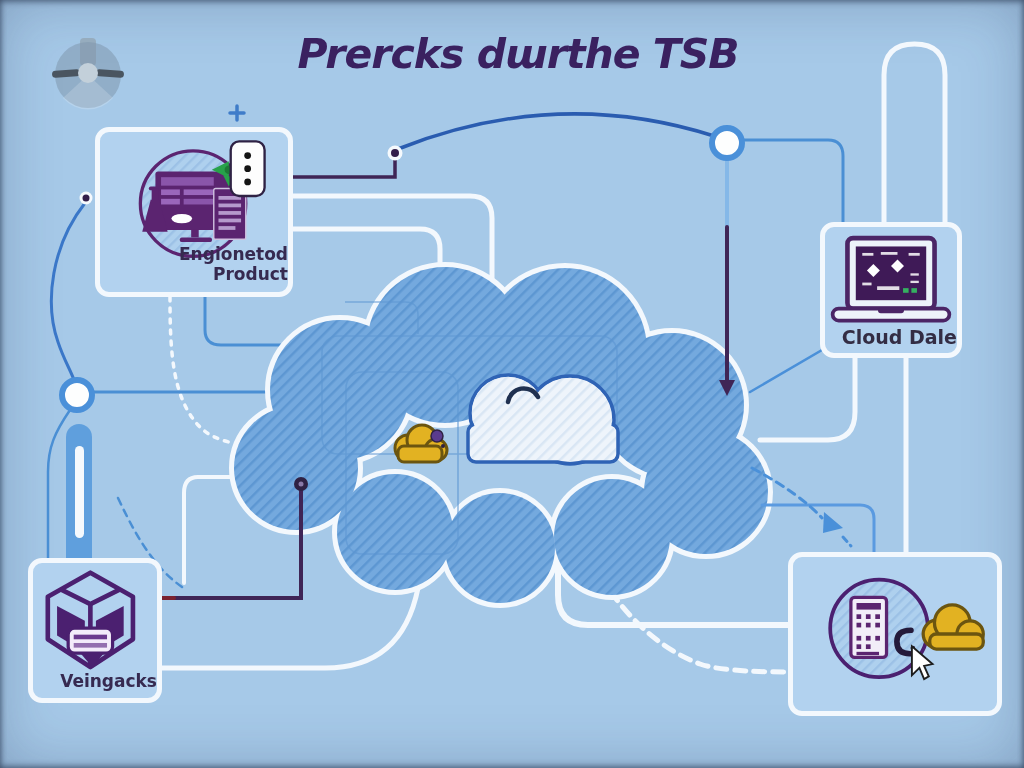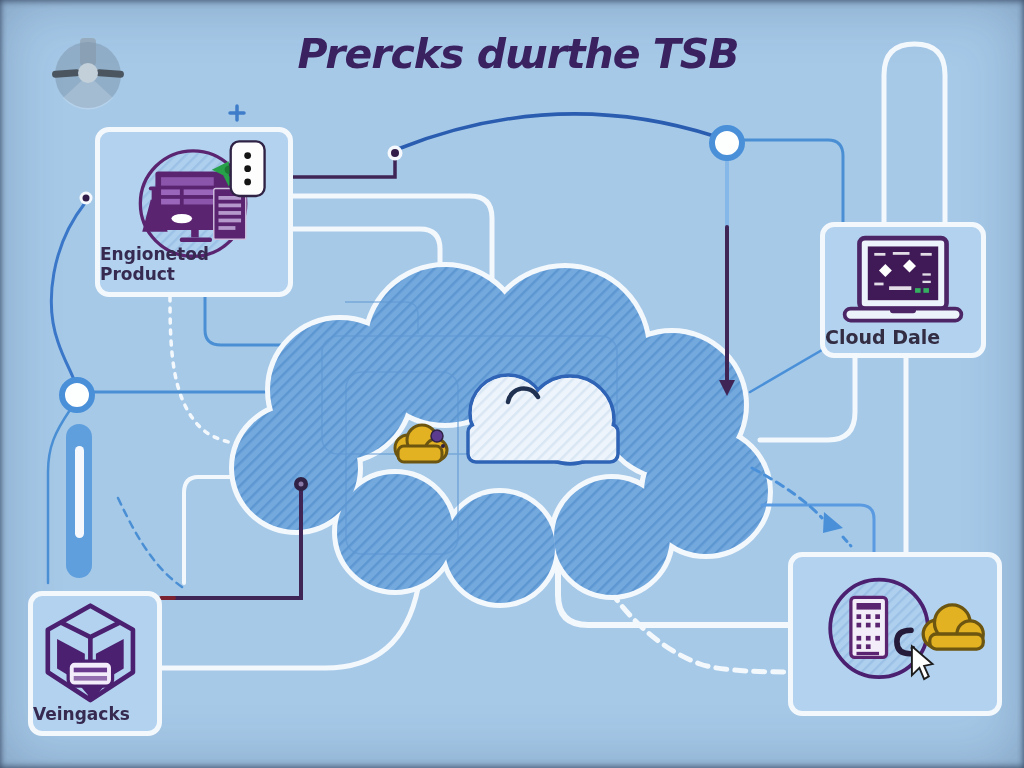--- a/index.html
+++ b/index.html
@@ -14,30 +14,30 @@
     position:absolute;left:0;right:0;top:30px;text-align:center;
     font-size:41px;font-weight:bold;font-style:italic;
     color:#3a2160;letter-spacing:-1px;margin-left:12px;
   }
   svg.layer{position:absolute;left:0;top:0;}
   .card{
     position:absolute;background:#b2d2ef;border:5px solid #f3f8fd;border-radius:14px;
   }
   .card .icon-wrap{position:absolute;left:0;top:0;width:100%;height:100%;overflow:visible;}
   .card .label{
-    position:absolute;left:0;right:0;text-align:left;
+    position:absolute;left:0;right:0;text-align:right;
     font-weight:bold;color:#362a50;
   }
   #card-engineered{left:95px;top:127px;width:198px;height:170px;}
   #card-engineered .label{bottom:8px;font-size:17px;}
-  #card-clouddale{left:820px;top:222px;width:166px;height:136px;}
+  #card-clouddale{left:820px;top:222px;width:142px;height:136px;}
   #card-clouddale .label{bottom:5px;font-size:19px;color:#332d44;}
   #card-printfw{left:788px;top:552px;width:214px;height:164px;}
   #card-printfw .label{bottom:9px;font-size:19px;}
-  #card-packages{left:28px;top:591px;width:134px;height:145px;}
+  #card-packages{left:28px;top:558px;width:134px;height:145px;}
   #card-packages .label{bottom:7px;font-size:17px;}
 </style>
 </head>
 <body>
 
 <div id="canvas">
 
   <svg class="layer" width="1024" height="768" viewBox="0 0 1024 768">
     <defs>
       <pattern id="hatch" width="8" height="8" patternUnits="userSpaceOnUse" patternTransform="rotate(45)">

